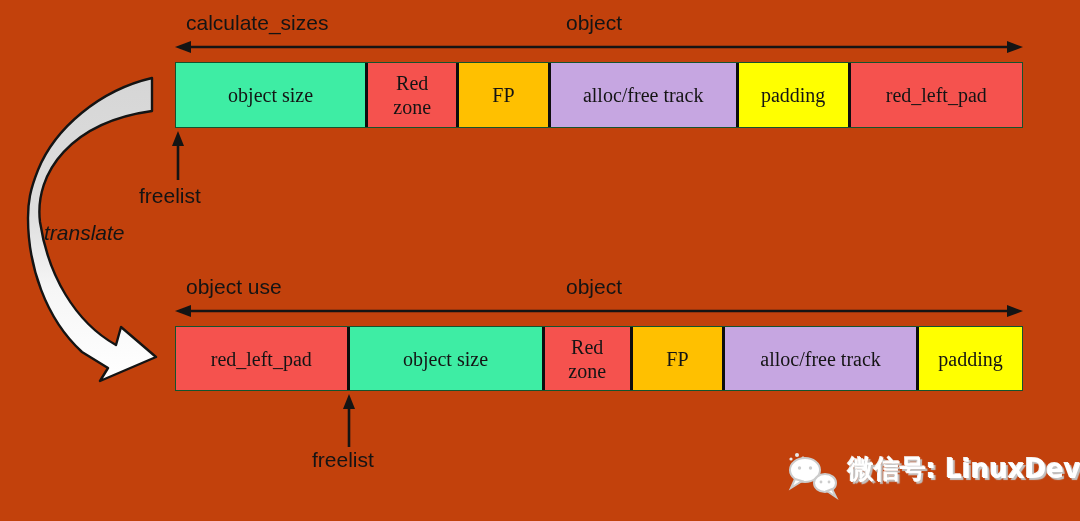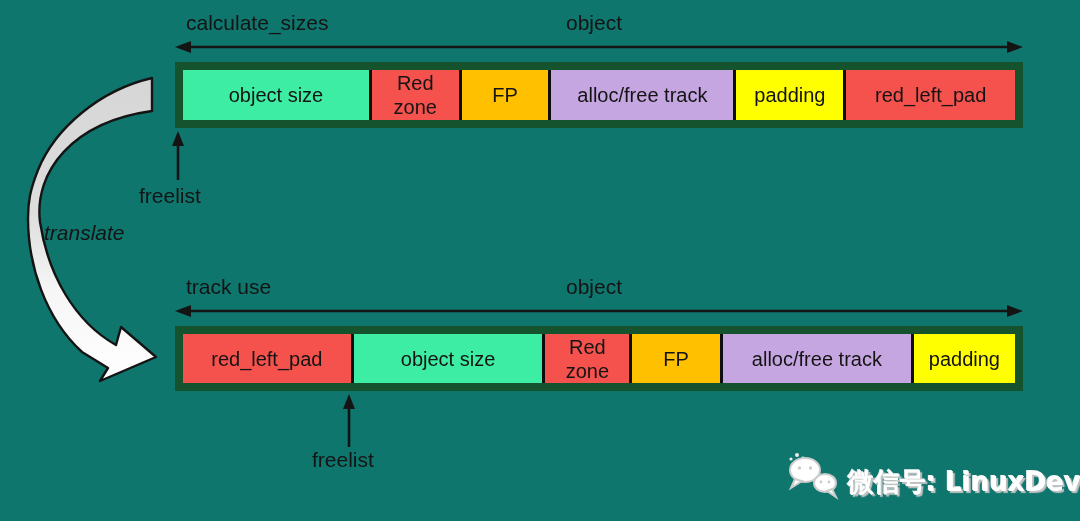--- a/index.html
+++ b/index.html
@@ -1,38 +1,38 @@
 <!DOCTYPE html>
 <html><head>
 <meta charset="utf-8">
 <style>
   html,body{margin:0;padding:0;background:#ffffff;}
   .stage{
-    position:relative;width:1080px;height:521px;background:#0f766e;
+    position:relative;width:1080px;height:521px;background:#c2410c;
     font-family:"Liberation Sans",sans-serif;color:#111;overflow:hidden;
   }
   .lbl{
     position:absolute;font-size:21px;line-height:26px;color:#141414;
     white-space:nowrap;
   }
   .overlay{position:absolute;left:0;top:0;pointer-events:none;}
   .bar{
     position:absolute;display:flex;box-sizing:border-box;
-    border:8px solid #14532d;background:#0d0d0d;
+    border:1px solid #14532d;background:#0d0d0d;font-family:Liberation Serif, serif;
   }
   .seg{
     flex-basis:0;display:flex;align-items:center;justify-content:center;
     font-size:20px;color:#141414;text-align:center;white-space:pre-line;
     border-left:3px solid #0d0d0d;box-sizing:border-box;line-height:24px;
   }
   .seg:first-child{border-left:none;}
   .bar-top{left:175px;top:62px;width:848px;height:66px;}
   .bar-bottom{left:175px;top:326px;width:848px;height:65px;}
   .watermark{
-    position:absolute;left:786px;top:452px;display:flex;align-items:flex-end;gap:8px;
+    position:absolute;left:786px;top:452px;display:flex;align-items:flex-start;gap:8px;
   }
   .watermark-text{
     font-size:26px;font-weight:bold;color:#ffffff;white-space:nowrap;
     text-shadow:2px 2px 1px #c3c3c3, -1px -1px 0 #f4f4f4;
     font-family:"DejaVu Sans","Liberation Sans",sans-serif;
   }
 </style>
 </head>
 <body>
 
@@ -93,21 +93,21 @@
 zone</div>
     <div class="seg" style="flex-grow: 90; background: rgb(255, 192, 0);">FP</div>
     <div class="seg" style="flex-grow: 189; background: rgb(198, 166, 225);">alloc/free track</div>
     <div class="seg" style="flex-grow: 111; background: rgb(255, 255, 0);">padding</div>
     <div class="seg" style="flex-grow: 175; background: rgb(245, 82, 78);">red_left_pad</div>
   </div>
 
   <div class="lbl" style="left:139px;top:183px;">freelist</div>
   <div class="lbl" style="left:44px;top:220px;font-style:italic;">translate</div>
 
-  <div class="lbl" style="left:186px;top:274px;">track use</div>
+  <div class="lbl" style="left:186px;top:274px;">object use</div>
   <div class="lbl" style="left:566px;top:274px;">object</div>
 
   <div class="bar bar-bottom">
     <div class="seg" style="flex-grow: 174; background: rgb(245, 82, 78);">red_left_pad</div>
     <div class="seg" style="flex-grow: 196; background: rgb(62, 237, 164);">object size</div>
     <div class="seg" style="flex-grow: 87; background: rgb(245, 82, 78);">Red
 zone</div>
     <div class="seg" style="flex-grow: 91; background: rgb(255, 192, 0);">FP</div>
     <div class="seg" style="flex-grow: 195; background: rgb(198, 166, 225);">alloc/free track</div>
     <div class="seg" style="flex-grow: 105; background: rgb(255, 255, 0);">padding</div>

